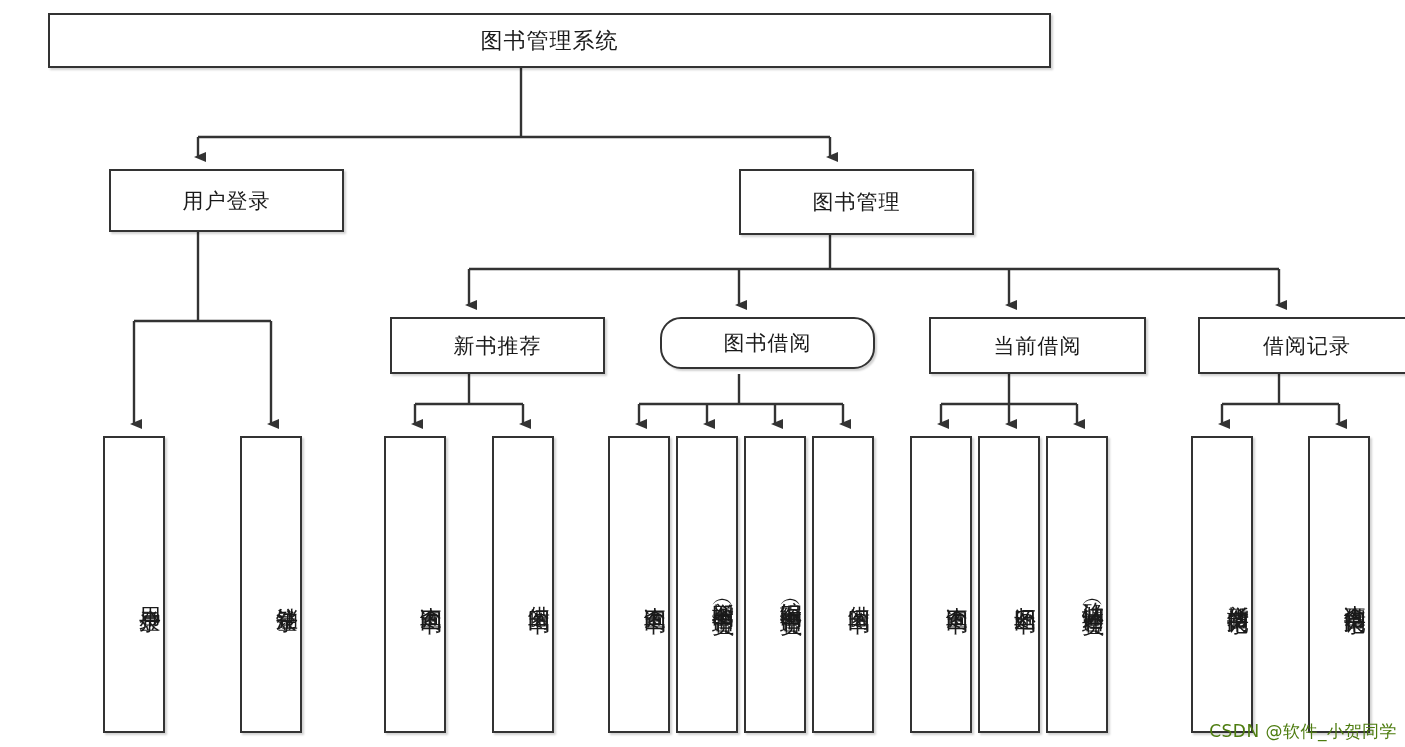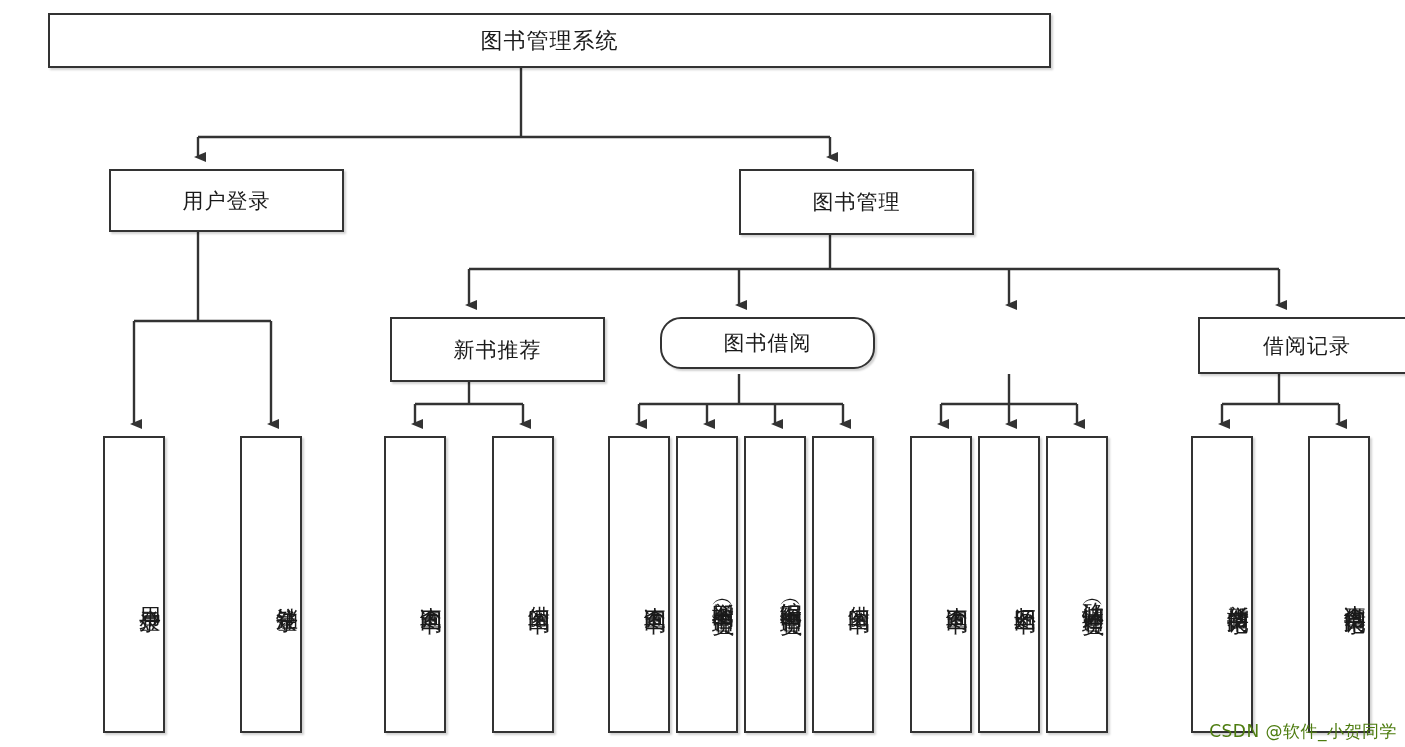--- a/index.html
+++ b/index.html
@@ -130,26 +130,29 @@
     <span>图书管理系统</span>
   </div>
 
   <div class="node horiz" style="left:81px; top:169px; width:235px; height:63px;">
     <span>用户登录</span>
   </div>
   <div class="node horiz" style="left:711px; top:169px; width:235px; height:66px;">
     <span>图书管理</span>
   </div>
 
-  <div class="node horiz" style="left:362px; top:317px; width:215px; height:65px;">
+  <div class="node horiz" style="left:362px; top:317px; width:215px; height:57px;">
     <span>新书推荐</span>
   </div>
   <div class="node horiz" style="left:632px; top:317px; width:215px; height:52px;border-radius:21px;">
     <span>图书借阅</span>
   </div>
+  <div class="node horiz" style="left:901px; top:317px; width:217px; height:57px;">
+    <span>当前借阅</span>
+  </div>
   <div class="node horiz" style="left:1170px; top:317px; width:218px; height:57px;justify-content:center;">
     <span>借阅记录</span>
   </div>
 
   <div class="node vert" style="left:103px; top:436px; width:62px; height:297px;">
     <span class="vtext">用户登录</span>
   </div>
   <div class="node vert" style="left:240px; top:436px; width:62px; height:297px;">
     <span class="vtext">注销登录</span>
   </div>

